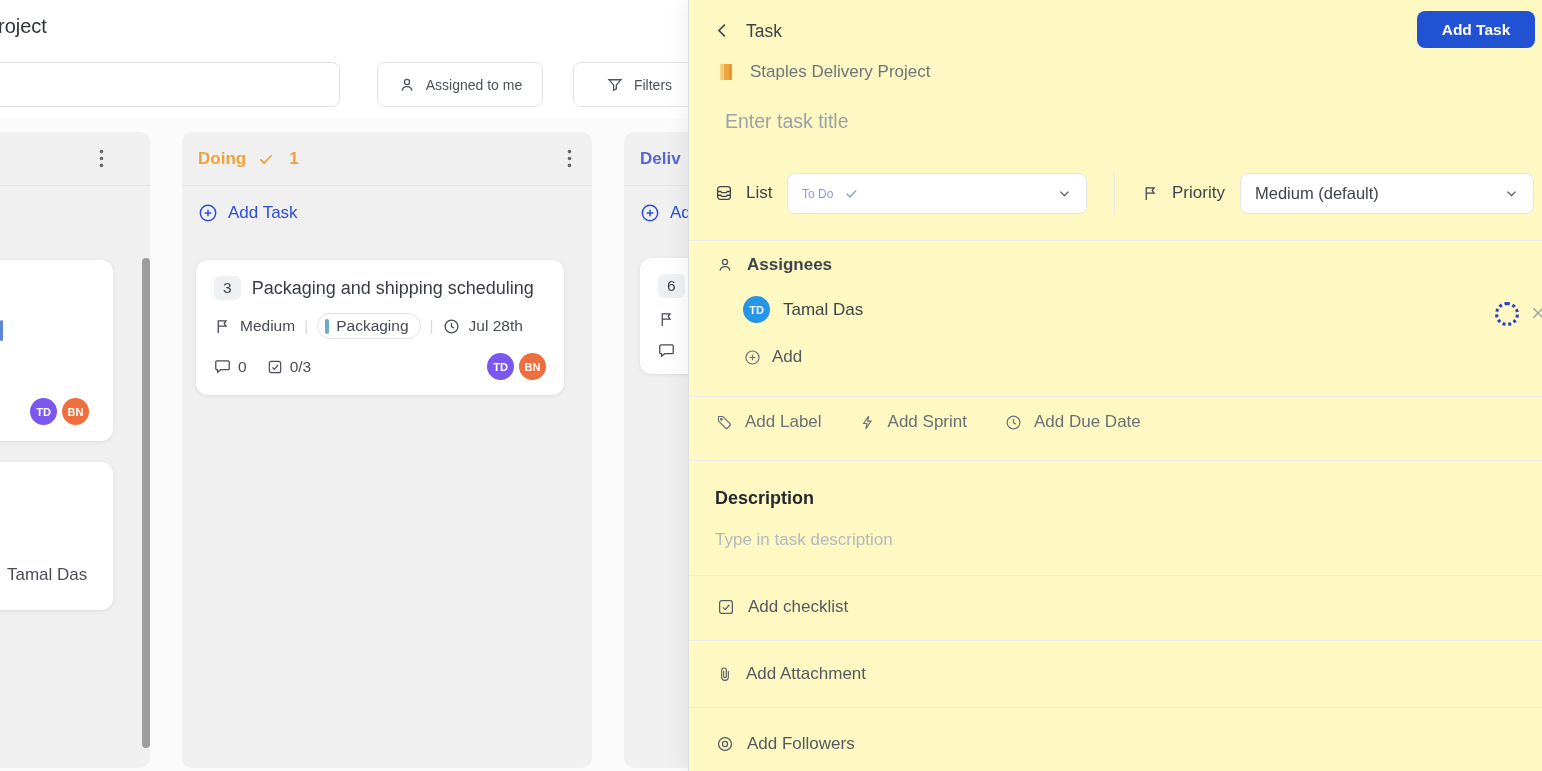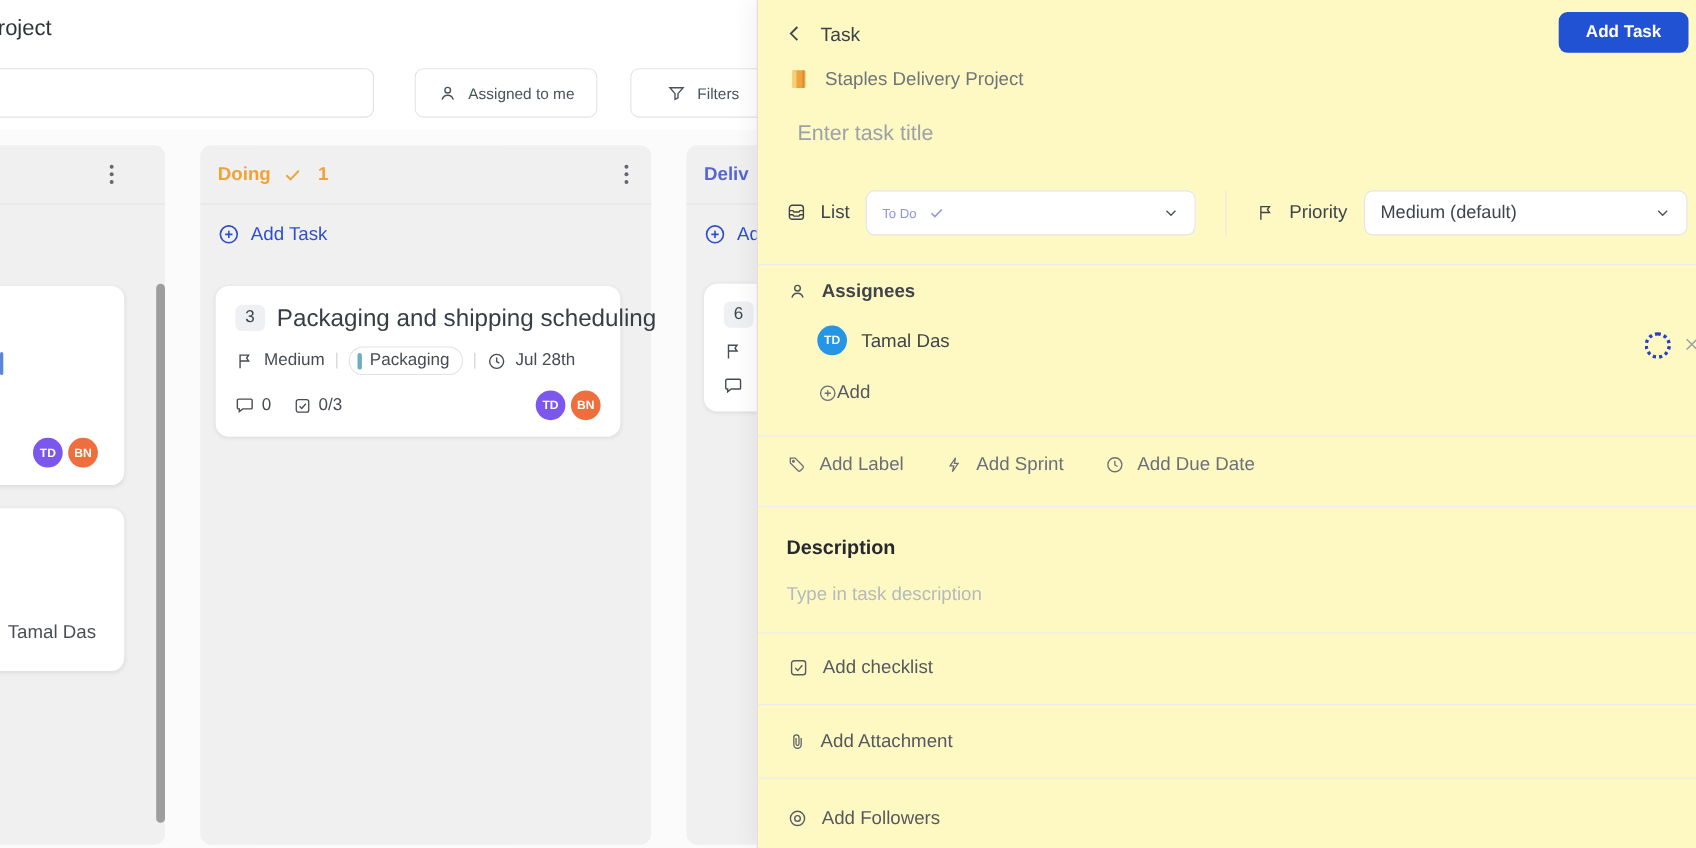--- a/index.html
+++ b/index.html
@@ -28,21 +28,21 @@
   .col-check { margin-left:11px; }
   .col-count { margin-left:14px; font-size:17px; font-weight:700; color:#f0a238; }
   .dots-btn { margin-left:auto; background:none; border:none; cursor:pointer; padding:2px 4px; }
   .col-1 .dots-btn { position:absolute; right:42px; top:15px; margin:0; }
   .add-task-row { display:flex; align-items:center; gap:10px; padding:17px 16px 0; color:#2d4ed0; font-size:17px; cursor:pointer; white-space:nowrap; }
 
   .card { position:absolute; background:#fff; border-radius:12px; box-shadow:0 1px 4px rgba(40,45,60,.10); }
   .card-doing { left:196px; top:260px; width:368px; padding:16px 18px 15px; }
   .crow1 { display:flex; align-items:center; }
   .card-id { background:#eef0f3; border-radius:6px; padding:3px 9px; font-size:15.5px; font-weight:500; color:#3f444b; }
-  .card-title { margin-left:11px; font-size:22px; color:#383d44; white-space:nowrap; }
+  .card-title { margin-left:11px; font-size:18px; color:#383d44; white-space:nowrap; }
   .crow2 { margin-top:13px; display:flex; align-items:center; gap:9px; font-size:15.5px; color:#474c53; white-space:nowrap; }
   .pipe { color:#d8dade; }
   .label-pill { display:flex; align-items:center; gap:7px; border:1px solid #e1e3e8; border-radius:14px; padding:3px 11px 3px 7px; background:#fff; }
   .label-bar { width:4px; height:15px; border-radius:2px; background:#6cacc6; }
   .crow3 { margin-top:14px; display:flex; align-items:center; gap:7px; font-size:15.5px; color:#474c53; }
   .chk-group { display:flex; align-items:center; gap:7px; margin-left:13px; }
   .avatars { margin-left:auto; display:flex; gap:5px; }
   .avatar { width:27px; height:27px; border-radius:50%; color:#fff; font-size:11px; font-weight:700;
     display:flex; align-items:center; justify-content:center; flex:none; }
   .av-purple { background:#7b57ee; }
@@ -335,21 +335,21 @@
   <div class="icon-text" style="left:54px; top:296px;">
     <span class="avatar av-blue">TD</span>
     <span style="font-size:17px; color:#3f444b;">Tamal Das</span>
   </div>
   <div class="spinner"></div>
   <button class="x-btn">
     <svg width="16" height="16" viewBox="0 0 24 24" fill="none" stroke="#9aa0a6" stroke-width="2">
         <path d="M5 5l14 14M19 5L5 19"></path>
       </svg>
   </button>
-  <div class="icon-text gray-row" style="left:55px; top:347px; gap:0;">
+  <div class="icon-text gray-row" style="left:55px; top:347px; gap:11px;">
     <span>
       <svg width="17" height="17" viewBox="0 0 24 24" fill="none" stroke="#6b7077" stroke-width="1.7">
           <circle cx="12" cy="12" r="9.2"></circle>
           <path d="M12 8v8M8 12h8"></path>
         </svg>
     </span>
     <span>Add</span>
   </div>
 
   <div class="p-div" style="top:396px;"></div>

